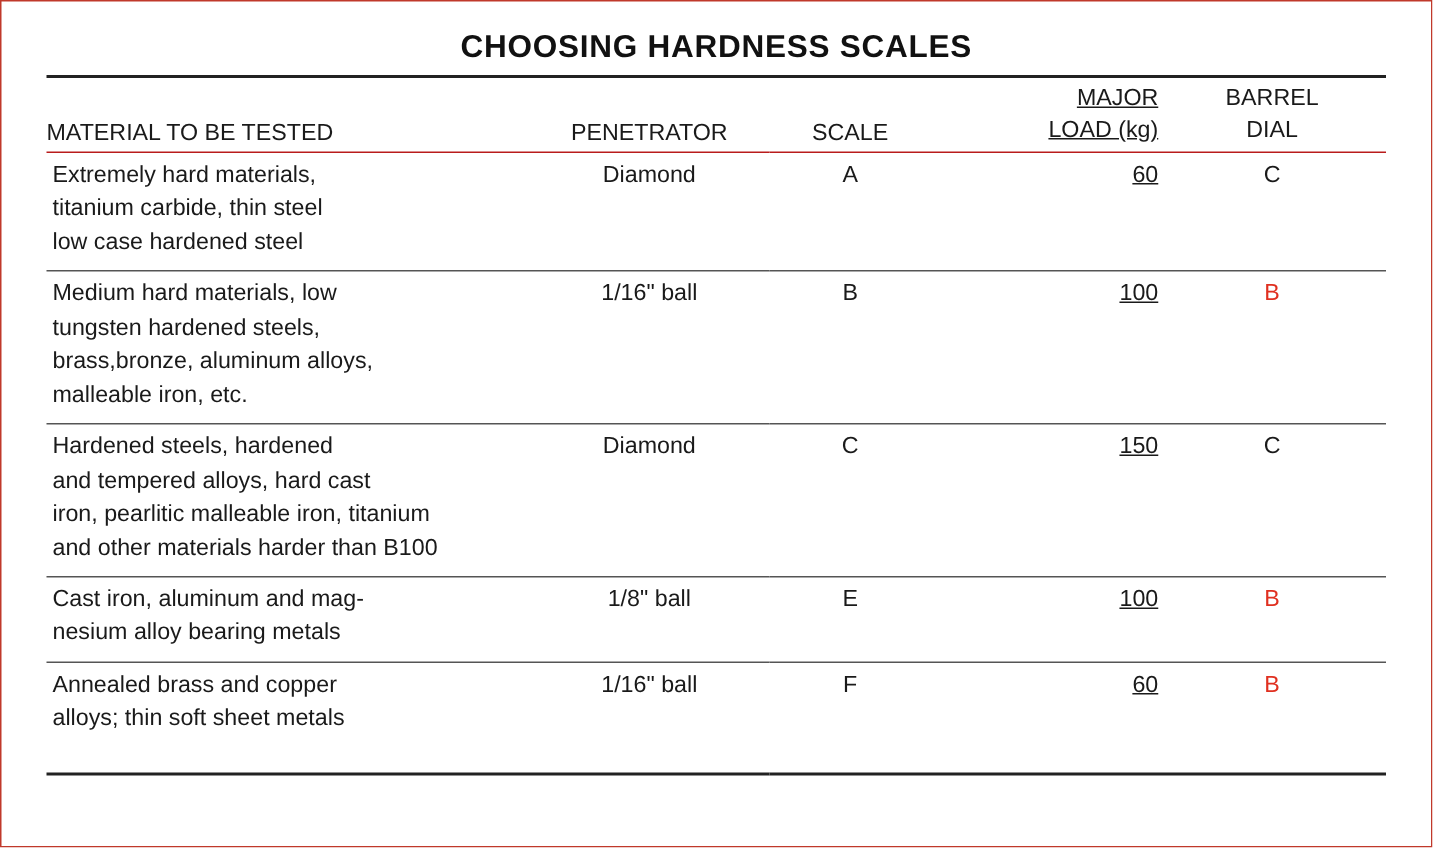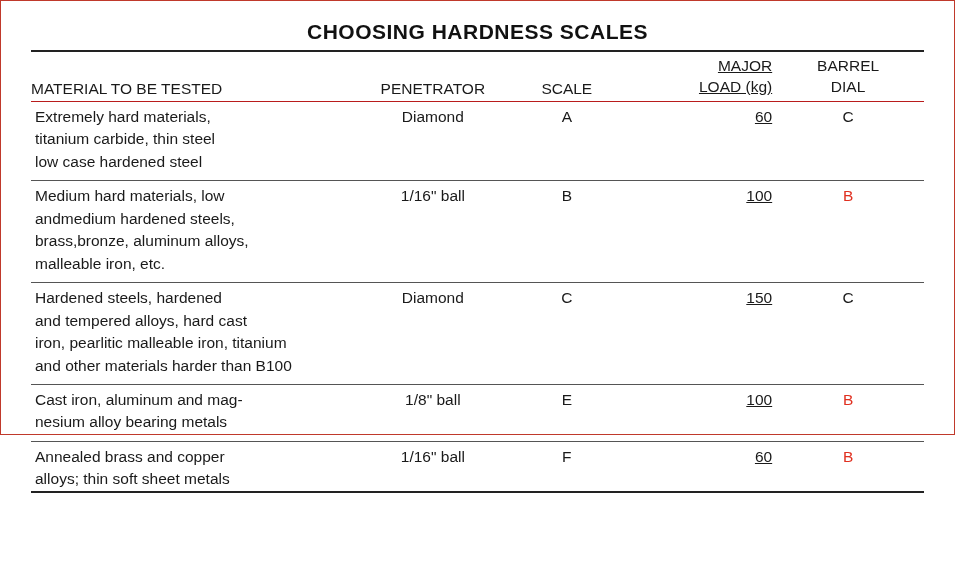--- a/index.html
+++ b/index.html
@@ -9,21 +9,21 @@
   }
   body {
     width: 955px;
     height: 565px;
     font-family: "Liberation Sans", sans-serif;
     color: #1a1a1a;
   }
   .page {
     box-sizing: border-box;
     width: 955px;
-    height: 435px;
+    height: 565px;
     border: 1px solid #c0392b;
     padding: 10px 30px 10px 30px;
     background: #ffffff;
   }
   .title {
     text-align: center;
     font-size: 21px;
     font-weight: bold;
     letter-spacing: 0.5px;
     margin: 9px 0 6px 0;
@@ -123,21 +123,21 @@
             <span class="mat-line">low case hardened steel</span>
           </td>
           <td class="col-pen">Diamond</td>
           <td class="col-scale">A</td>
           <td class="col-load">60</td>
           <td class="col-dial" style="color: rgb(26, 26, 26);">C</td>
         </tr>
         <tr class="rule-thin">
           <td class="col-material">
             <span class="mat-line">Medium hard materials, low</span>
-            <span class="mat-line">andmedium hardened steels,</span>
+            <span class="mat-line">tungsten hardened steels,</span>
             <span class="mat-line">brass,bronze, aluminum alloys,</span>
             <span class="mat-line">malleable iron, etc.</span>
           </td>
           <td class="col-pen">1/16" ball</td>
           <td class="col-scale">B</td>
           <td class="col-load">100</td>
           <td class="col-dial" style="color: rgb(224, 48, 32);">B</td>
         </tr>
         <tr class="rule-thin">
           <td class="col-material">
@@ -155,21 +155,21 @@
           <td class="col-material">
             <span class="mat-line">Cast iron, aluminum and mag-</span>
             <span class="mat-line">nesium alloy bearing metals</span>
           </td>
           <td class="col-pen">1/8"   ball</td>
           <td class="col-scale">E</td>
           <td class="col-load">100</td>
           <td class="col-dial" style="color: rgb(224, 48, 32);">B</td>
         </tr>
         <tr class="rule-thin last-row">
-          <td class="col-material" style="border-bottom: 2px solid rgb(34, 34, 34); padding-bottom: 0;">
+          <td class="col-material" style="border-bottom: 2px solid rgb(34, 34, 34); padding-bottom: 24px;">
             <span class="mat-line">Annealed brass and copper</span>
             <span class="mat-line">alloys; thin soft sheet metals</span>
           </td>
           <td class="col-pen" style="border-bottom: 2px solid rgb(34, 34, 34); padding-bottom: 8px;">1/16" ball</td>
           <td class="col-scale" style="border-bottom: 2px solid rgb(34, 34, 34); padding-bottom: 8px;">F</td>
           <td class="col-load" style="border-bottom: 2px solid rgb(34, 34, 34); padding-bottom: 8px;">60</td>
           <td class="col-dial" style="color: rgb(224, 48, 32); border-bottom: 2px solid rgb(34, 34, 34); padding-bottom: 8px;">B</td>
         </tr>
       </tbody>
   </table>

